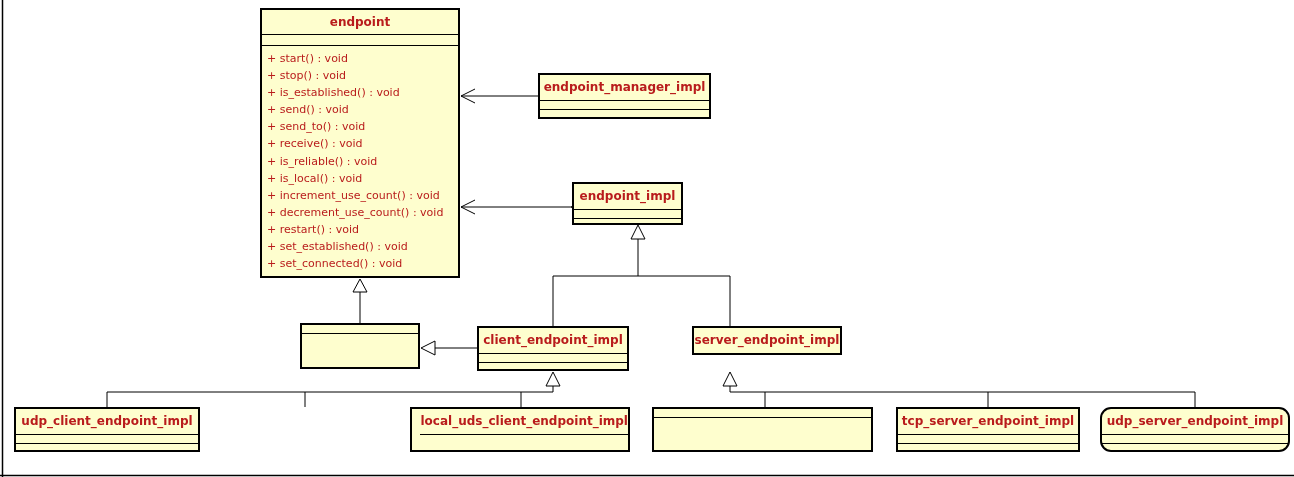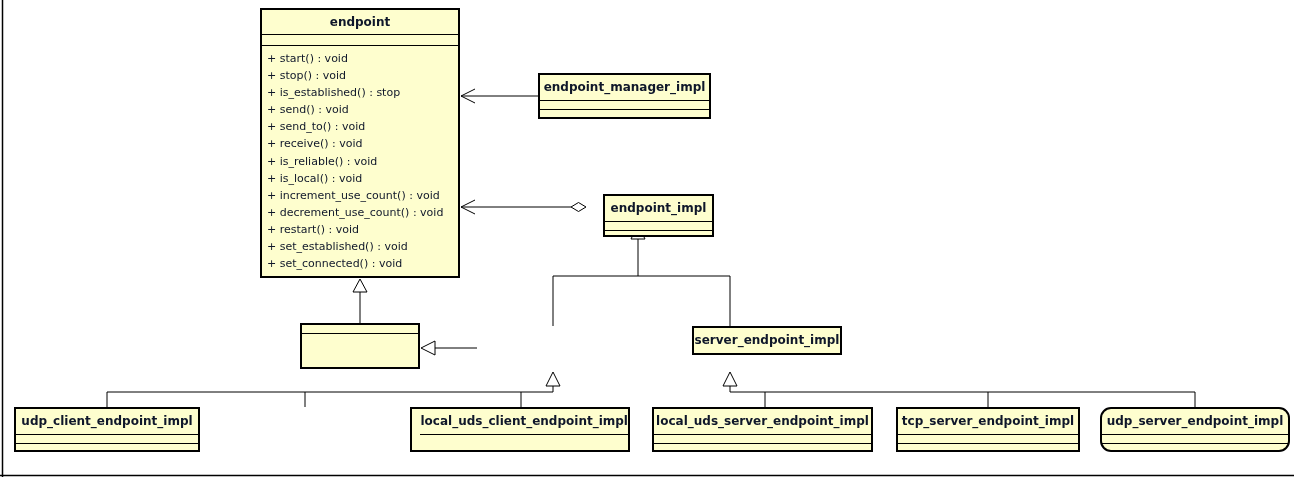--- a/index.html
+++ b/index.html
@@ -1,20 +1,20 @@
 <!DOCTYPE html>
 <html><head>
 <meta charset="utf-8">
 <style>
   html,body { margin:0; padding:0; background:#ffffff; }
   .canvas {
     position:relative; width:1294px; height:477px;
     background:#ffffff; overflow:hidden;
     font-family:"DejaVu Sans", "Liberation Sans", sans-serif;
-    color:#0f172a;
+    color:#b91c1c;
   }
   svg.overlay { position:absolute; left:0; top:0; width:1294px; height:477px; }
   svg.overlay line, svg.overlay polyline { stroke:#000; stroke-width:1; fill:none; }
   svg.overlay polygon { stroke:#000; stroke-width:1; fill:#ffffff; }
   svg.overlay .frame { stroke:#000; stroke-width:1.5; }
 
   .classbox {
     position:absolute; box-sizing:border-box;
     background:#FEFECE; border:2px solid #000;
     display:flex; flex-direction:column;
@@ -77,51 +77,56 @@
     <line x1="1195" y1="392" x2="1195" y2="407"></line>
     <polygon points="730,372 723,386 737,386"></polygon>
   </svg>
 
   <div class="classbox" style="left:260px; top:8px; width:200px; height:270px;">
     <div class="box-title title-lg">endpoint</div>
     <div class="compartment fields-empty"></div>
     <div class="compartment methods">
       <div class="method">+ start() : void</div>
       <div class="method">+ stop() : void</div>
-      <div class="method">+ is_established() : stop</div>
+      <div class="method">+ is_established() : void</div>
       <div class="method">+ send() : void</div>
       <div class="method">+ send_to() : void</div>
       <div class="method">+ receive() : void</div>
       <div class="method">+ is_reliable() : void</div>
       <div class="method">+ is_local() : void</div>
       <div class="method">+ increment_use_count() : void</div>
       <div class="method">+ decrement_use_count() : void</div>
       <div class="method">+ restart() : void</div>
       <div class="method">+ set_established() : void</div>
       <div class="method">+ set_connected() : void</div>
     </div>
   </div>
 
   <div class="classbox" style="left:538px; top:73px; width:173px; height:46px;">
     <div class="box-title title-sm">endpoint_manager_impl</div>
     <div class="compartment empty-a"></div>
     <div class="compartment empty-b"></div>
   </div>
 
-  <div class="classbox" style="left:603px; top:182px; width:111px; height:43px;margin-top:12px;">
+  <div class="classbox" style="left:572px; top:182px; width:111px; height:43px;">
     <div class="box-title title-sm">endpoint_impl</div>
     <div class="compartment empty-a"></div>
     <div class="compartment empty-b"></div>
   </div>
 
   <div class="classbox" style="left:300px; top:323px; width:120px; height:46px;">
     <div class="compartment empty-a"></div>
     <div class="compartment empty-b"></div>
   </div>
 
+  <div class="classbox" style="left:477px; top:326px; width:152px; height:45px;">
+    <div class="box-title title-sm">client_endpoint_impl</div>
+    <div class="compartment empty-a"></div>
+    <div class="compartment empty-b"></div>
+  </div>
 
   <div class="classbox" style="left:692px; top:326px; width:150px; height:29px;gap:48px;">
     <div class="box-title title-sm">server_endpoint_impl</div>
     <div class="compartment empty-a"></div>
     <div class="compartment empty-b"></div>
   </div>
 
   <div class="classbox" style="left:14px; top:407px; width:186px; height:45px;justify-content:space-between;">
     <div class="box-title title-sm">udp_client_endpoint_impl</div>
     <div class="compartment empty-a"></div>
@@ -129,21 +134,20 @@
   </div>
 
 
   <div class="classbox" style="left:410px; top:407px; width:220px; height:45px;align-items:flex-end;">
     <div class="box-title title-sm">local_uds_client_endpoint_impl</div>
     <div class="compartment empty-a"></div>
     <div class="compartment empty-b"></div>
   </div>
 
   <div class="classbox" style="left:652px; top:407px; width:221px; height:45px;">
-    <div class="box-title title-sm">local_uds_server_endpoint_impl</div>
     <div class="compartment empty-a"></div>
     <div class="compartment empty-b"></div>
   </div>
 
   <div class="classbox" style="left:896px; top:407px; width:184px; height:45px;">
     <div class="box-title title-sm">tcp_server_endpoint_impl</div>
     <div class="compartment empty-a"></div>
     <div class="compartment empty-b"></div>
   </div>
 

